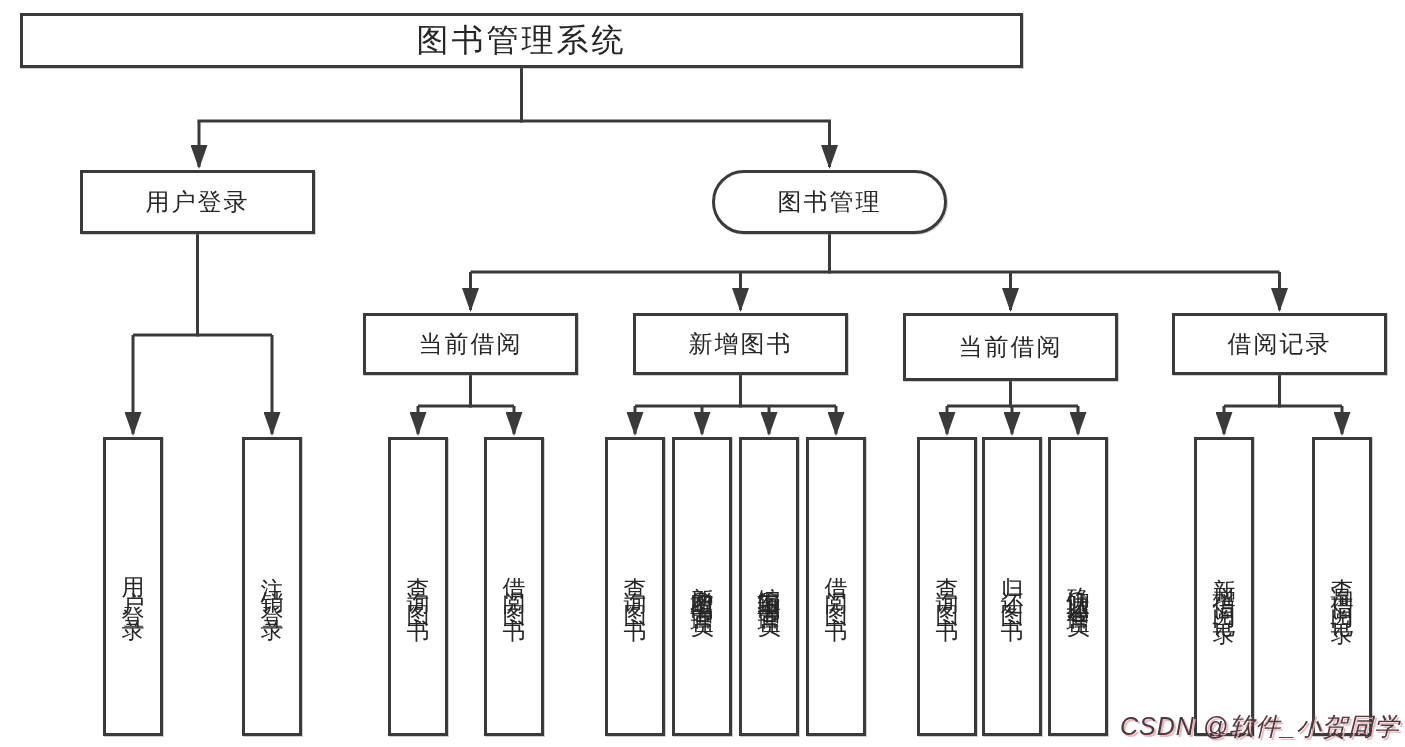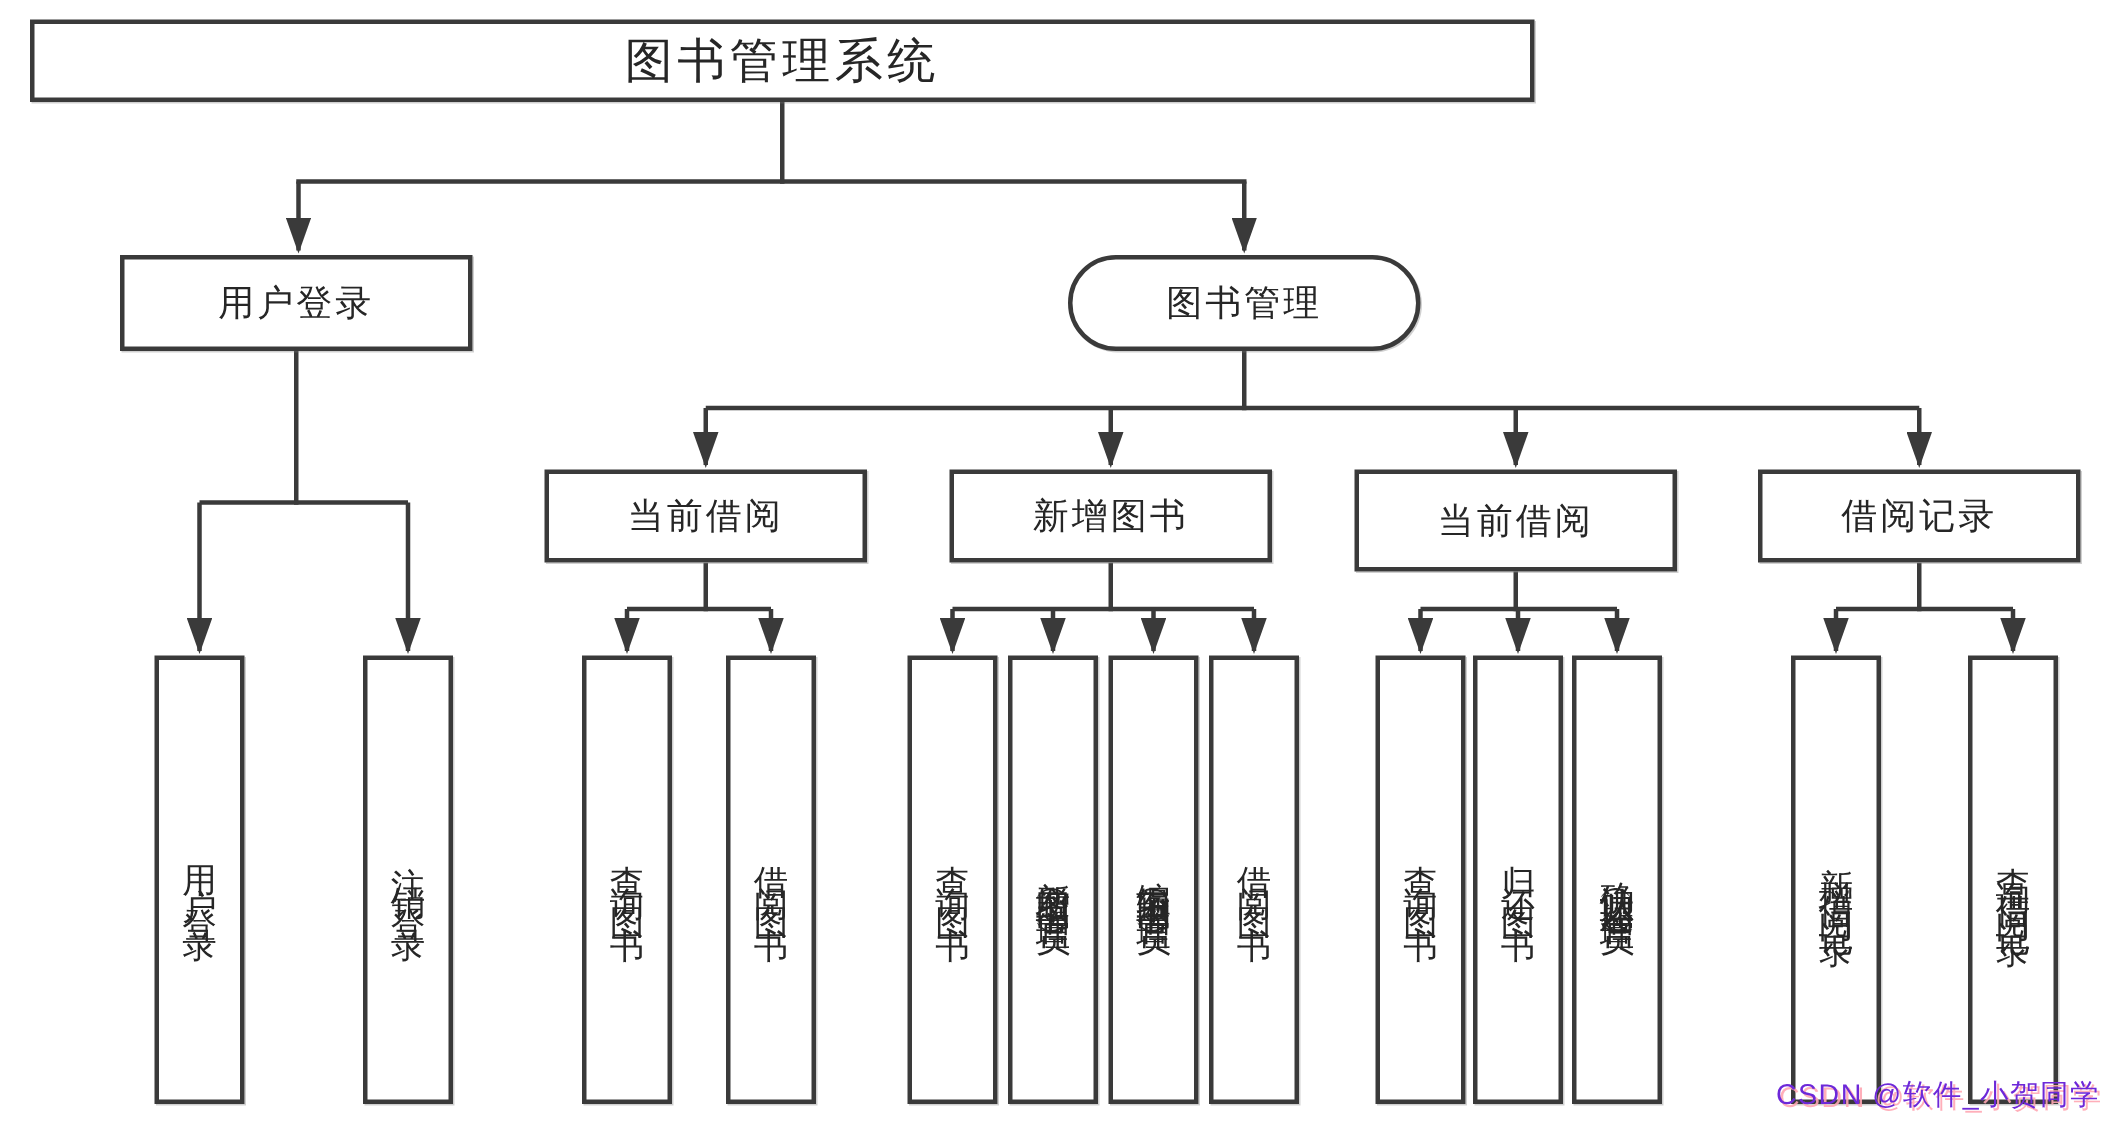--- a/index.html
+++ b/index.html
@@ -35,25 +35,26 @@
     font-size: 23px;
     line-height: 1;
   }
   .ls-wide  { letter-spacing: 14px; }
   .ls-mid   { letter-spacing: 9px; }
   .ls-tight { letter-spacing: 4px; }
   #watermark {
     position: absolute;
     right: 5px;
     bottom: 4px;
-    font-size: 19px;
-    color: #6d28d9;
+    font-size: 25px;
+    color: #404040;
     letter-spacing: 1px;
     text-shadow: 2px 2px 0 rgba(255,166,178,0.9);
     white-space: nowrap;
+    font-style: italic;
   }
 </style>
 </head>
 <body>
 
 <div id="stage">
 
   <svg id="wires" viewBox="0 0 1405 747" xmlns="http://www.w3.org/2000/svg">
     <defs>
       <marker id="arrow" viewBox="0 0 24 17" markerUnits="userSpaceOnUse" markerWidth="24" markerHeight="17" refX="22" refY="8.5" orient="auto">

